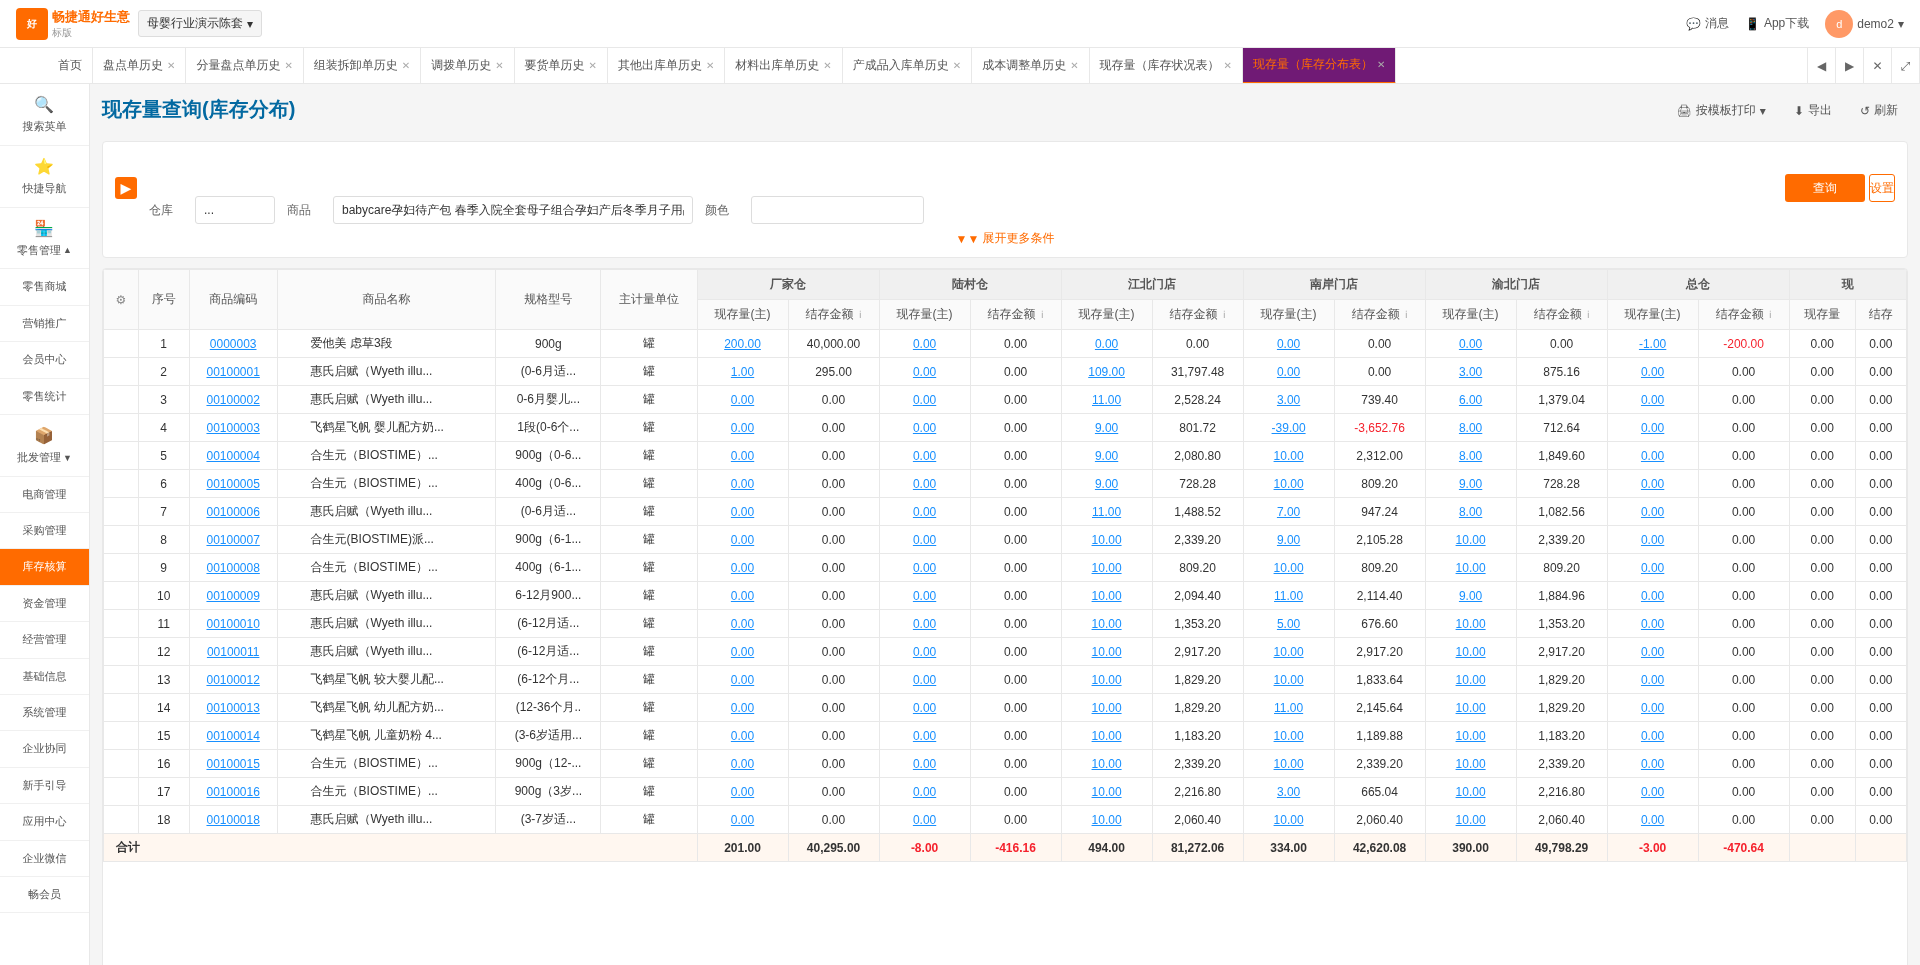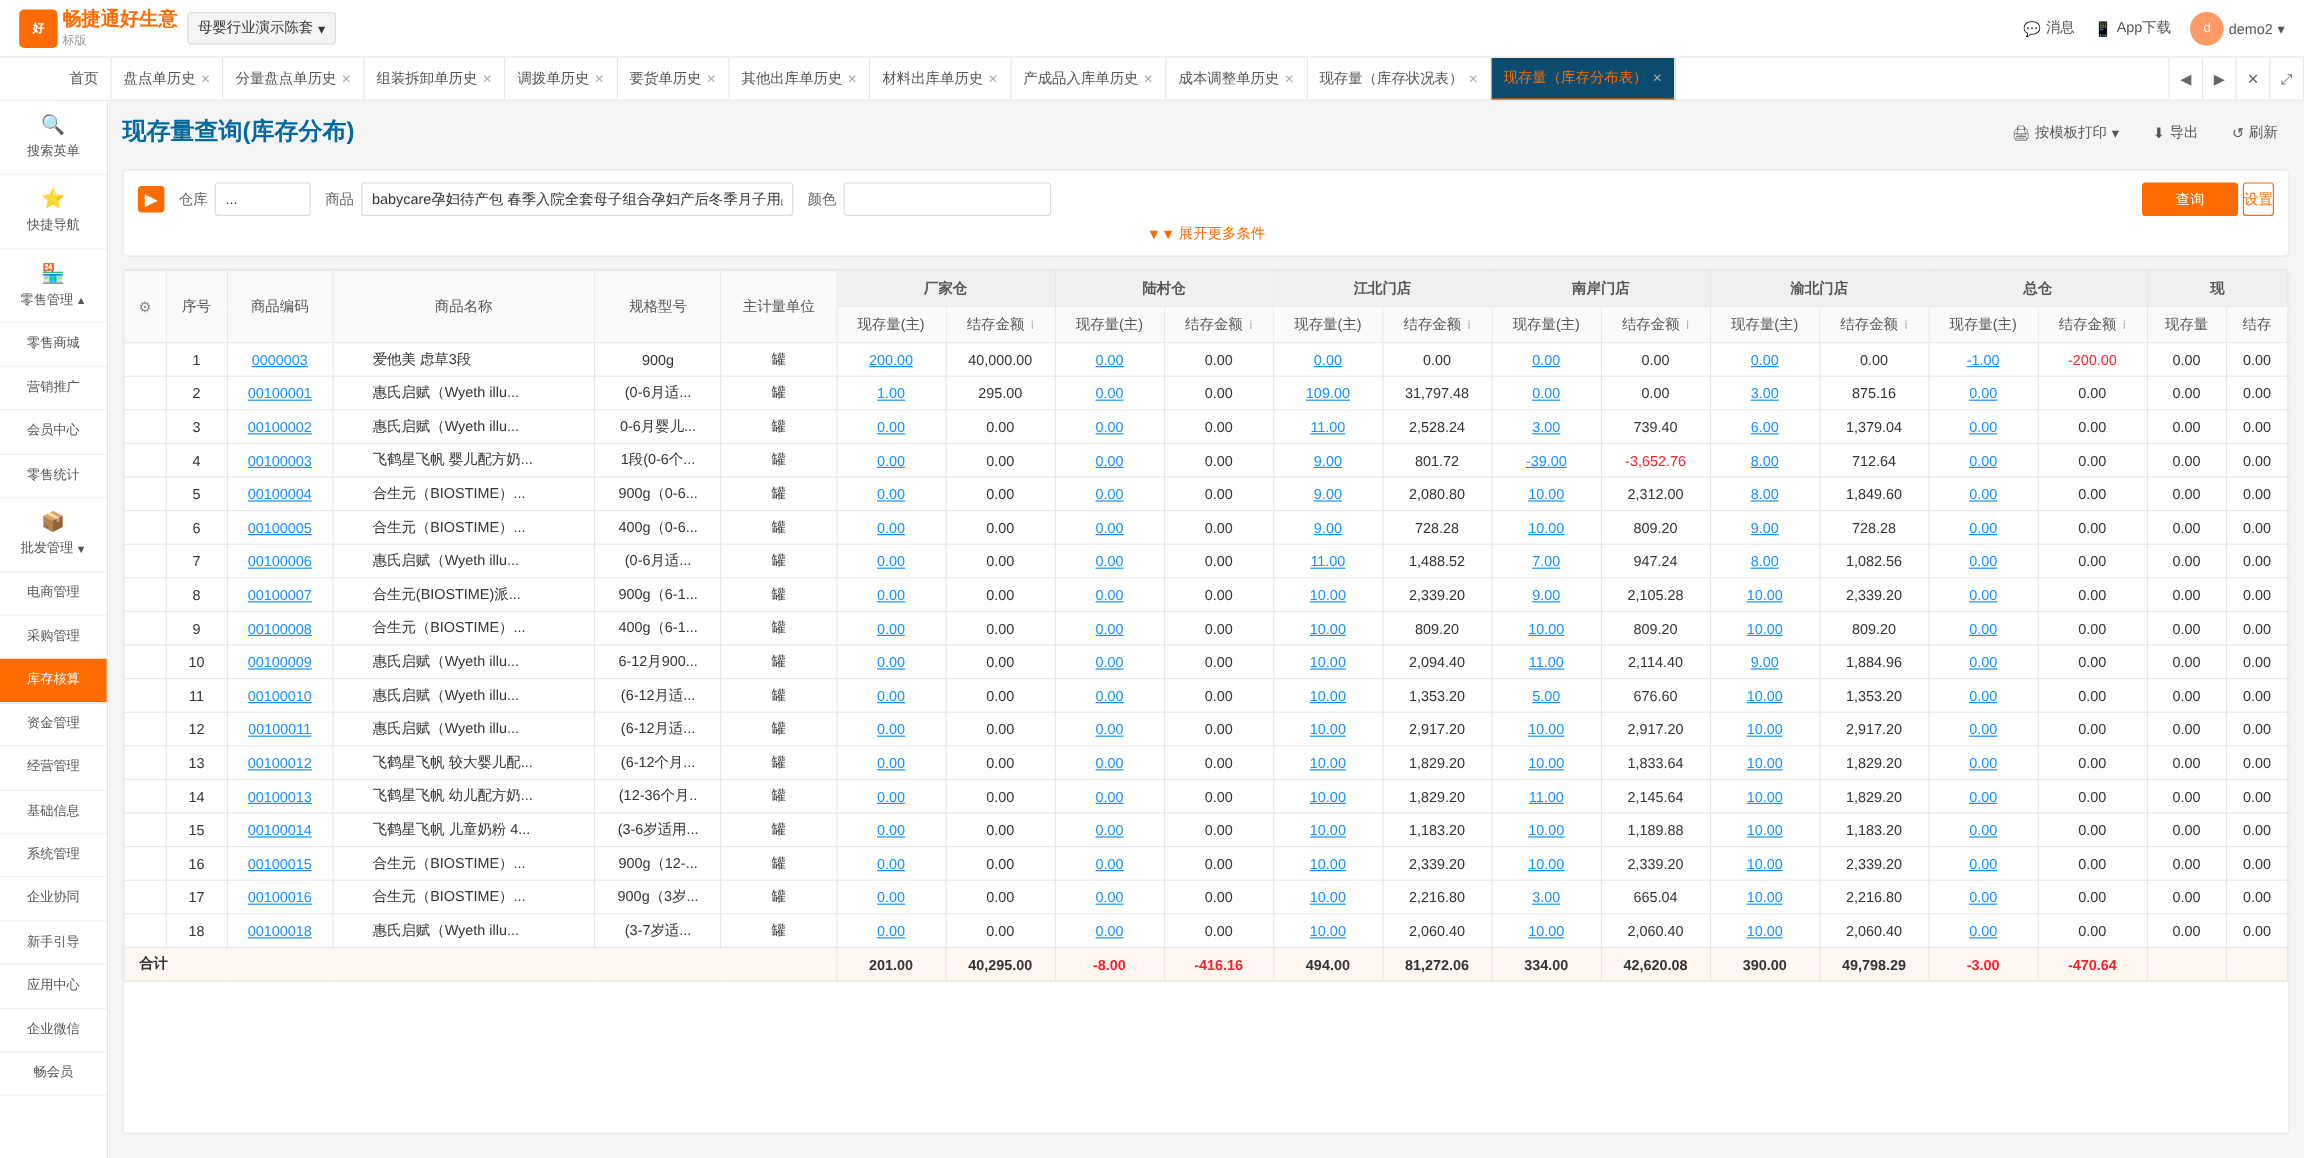--- a/index.html
+++ b/index.html
@@ -45,21 +45,21 @@
       height: 36px;
       padding: 0 10px;
       font-size: 12px;
       color: #555;
       border-right: 1px solid #e8e8e8;
       cursor: pointer;
       white-space: nowrap;
       flex-shrink: 0;
     }
     .tab-item.active {
-      background: #0c4a6e;
+      background: #701a75;
       color: #ff6b00;
       border-bottom: 2px solid #ff6b00;
     }
     .tab-item .tab-close {
       margin-left: 4px;
       color: #aaa;
       font-size: 10px;
       cursor: pointer;
     }
     .tab-item.home { background: #fff; margin-left: 48px; }
@@ -110,21 +110,21 @@
 
     
     .filter-area {
       background: #fff;
       border: 1px solid #e8e8e8;
       border-radius: 4px;
       padding: 10px 12px;
       margin-bottom: 10px;
     }
     .filter-row { display: flex; align-items: center; gap: 12px; flex-wrap: wrap; }
-    .filter-item { display: flex; align-items: center; gap: 6px; }
+    .filter-item { display: flex; align-items: center; gap: 22px; margin-top: 44px; }
     .filter-label { color: #666; font-size: 12px; white-space: nowrap; }
     .filter-input {
       border: 1px solid #ddd;
       border-radius: 3px;
       padding: 4px 8px;
       font-size: 12px;
       color: #333;
       min-width: 80px;
       height: 28px;
     }
@@ -172,21 +172,21 @@
     td.negative { color: #f5222d; }
     .settings-icon { color: #888; cursor: pointer; }
     .info-icon { color: #aaa; cursor: pointer; margin-left: 2px; font-size: 10px; }
 
     
     ::-webkit-scrollbar { width: 6px; height: 6px; }
     ::-webkit-scrollbar-track { background: #f1f1f1; }
     ::-webkit-scrollbar-thumb { background: #ccc; border-radius: 3px; }
 
     .top-logo-brand { display: flex; flex-direction: column; }
-    .top-logo-brand span:first-child { font-size: 16px; font-weight: bold; color: #ff6b00; }
+    .top-logo-brand span:first-child { font-size: 13px; font-weight: bold; color: #ff6b00; }
     .top-logo-brand span:last-child { font-size: 10px; color: #999; }
   </style>
 </head>
 <body>
 
 <div class="top-bar">
   <div class="top-bar-left">
     <div class="logo-area">
       <div class="logo-icon">好</div>
       <div class="top-logo-brand">

